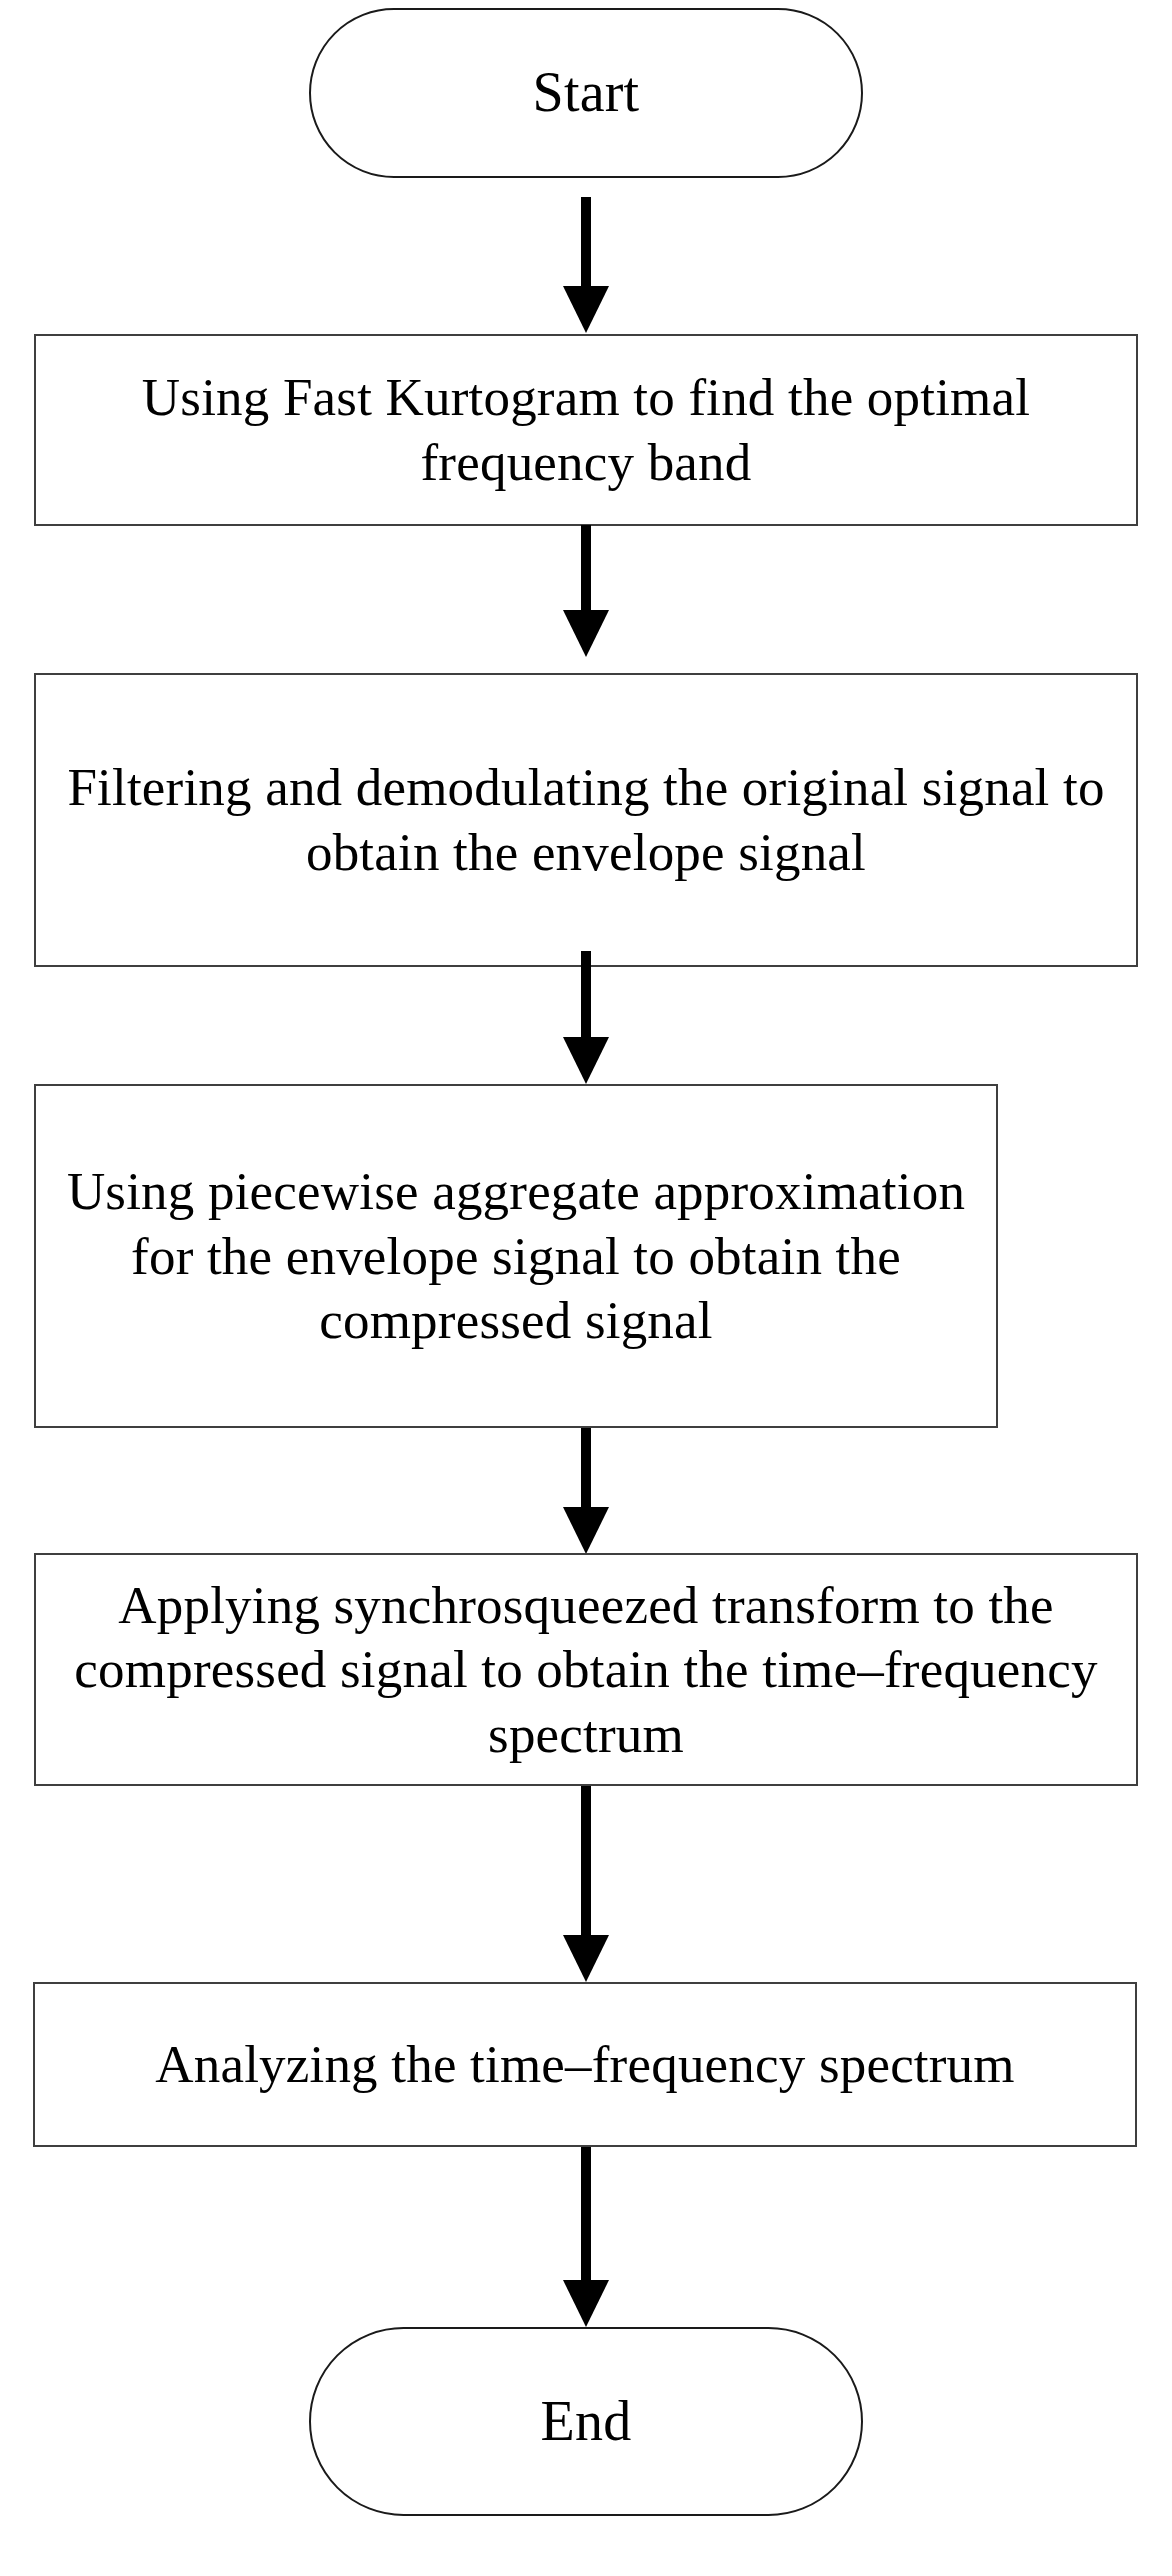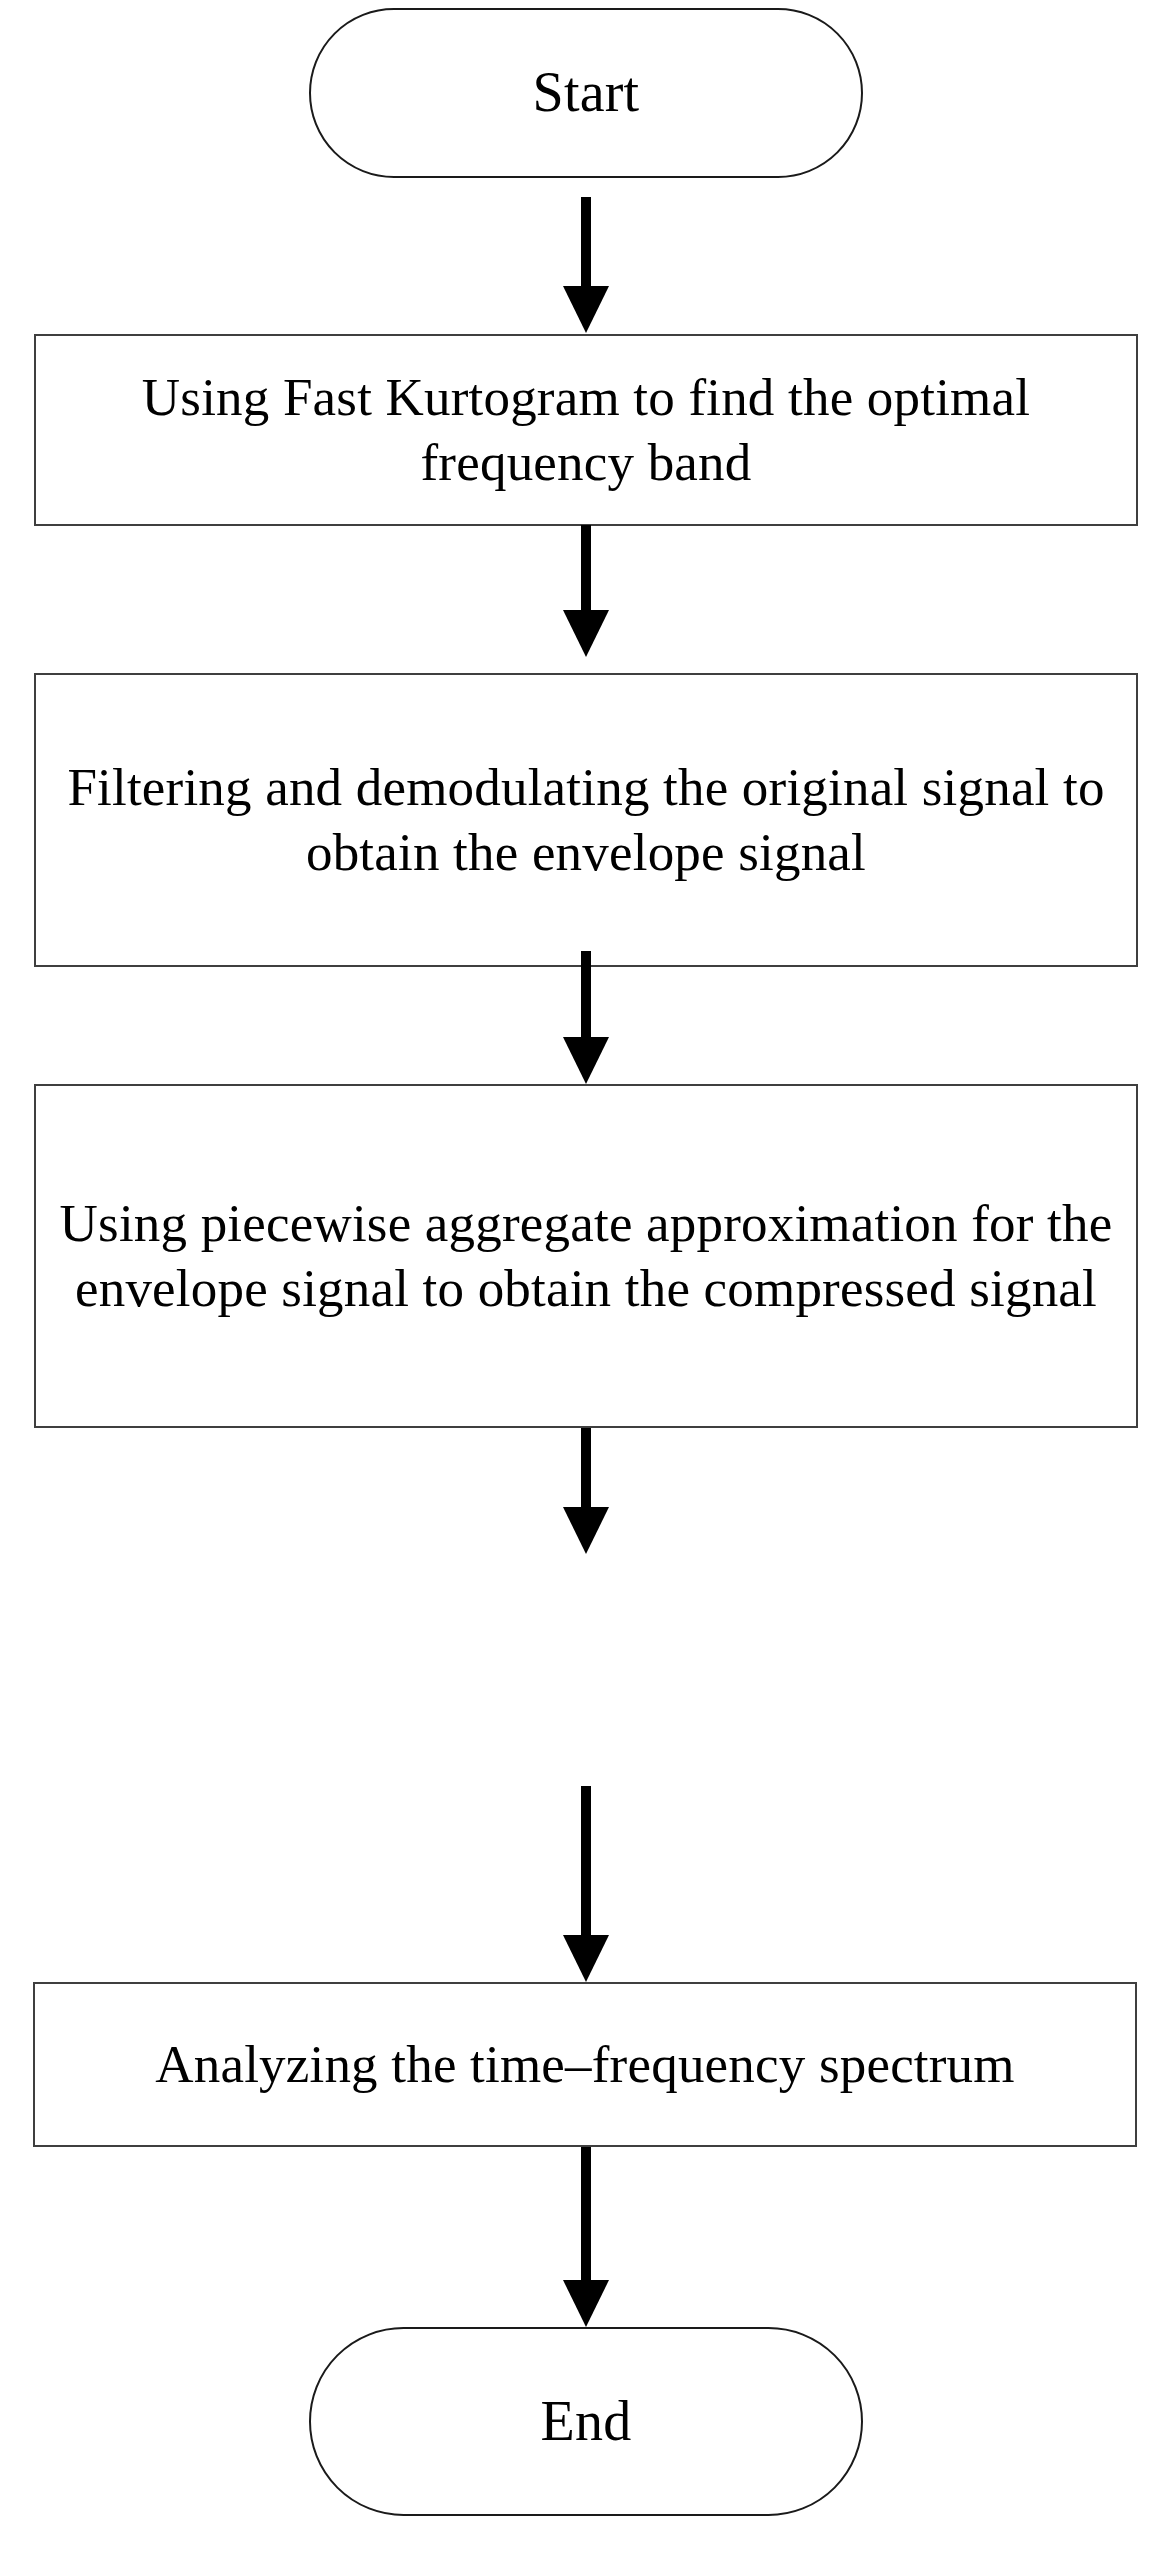--- a/index.html
+++ b/index.html
@@ -99,29 +99,32 @@
 
   <div class="node process" style="left:34px; top:673px; width:1104px; height:294px;">
     <span class="node-label">Filtering and demodulating the original signal to obtain the envelope signal</span>
   </div>
 
   <div class="connector" style="left:586px; top:951px;">
     <div class="shaft" style="height:86px;"></div>
     <div class="head" style="top:86px;"></div>
   </div>
 
-  <div class="node process" style="left:34px; top:1084px; width:1104px; height:344px;">
+  <div class="node process" style="left:34px; top:1084px; width:964px; height:344px;">
     <span class="node-label">Using piecewise aggregate approximation  for the envelope signal to obtain the compressed signal</span>
   </div>
 
   <div class="connector" style="left:586px; top:1428px;">
     <div class="shaft" style="height:79px;"></div>
     <div class="head" style="top:79px;"></div>
   </div>
 
+  <div class="node process" style="left:34px; top:1553px; width:1104px; height:233px;">
+    <span class="node-label">Applying synchrosqueezed transform to the compressed signal to obtain the time–frequency spectrum</span>
+  </div>
 
   <div class="connector" style="left:586px; top:1786px;">
     <div class="shaft" style="height:149px;"></div>
     <div class="head" style="top:149px;"></div>
   </div>
 
   <div class="node process" style="left:33px; top:1982px; width:1104px; height:165px;">
     <span class="node-label">Analyzing the time–frequency spectrum</span>
   </div>
 

